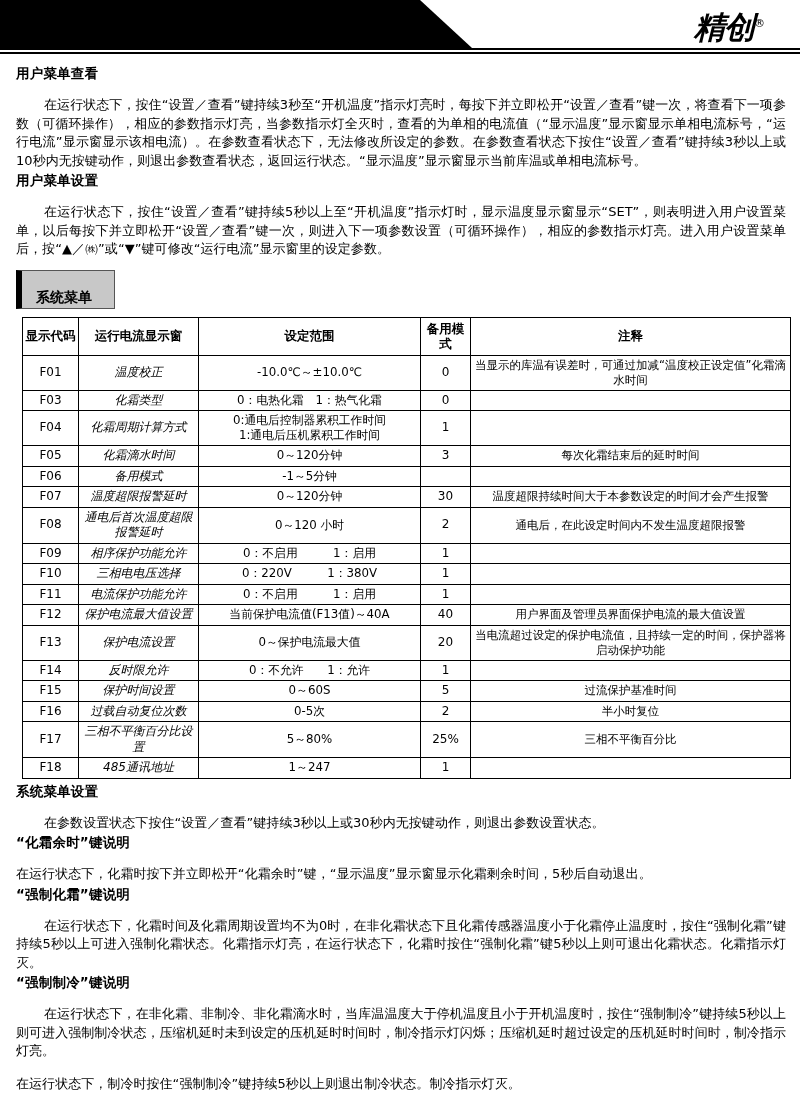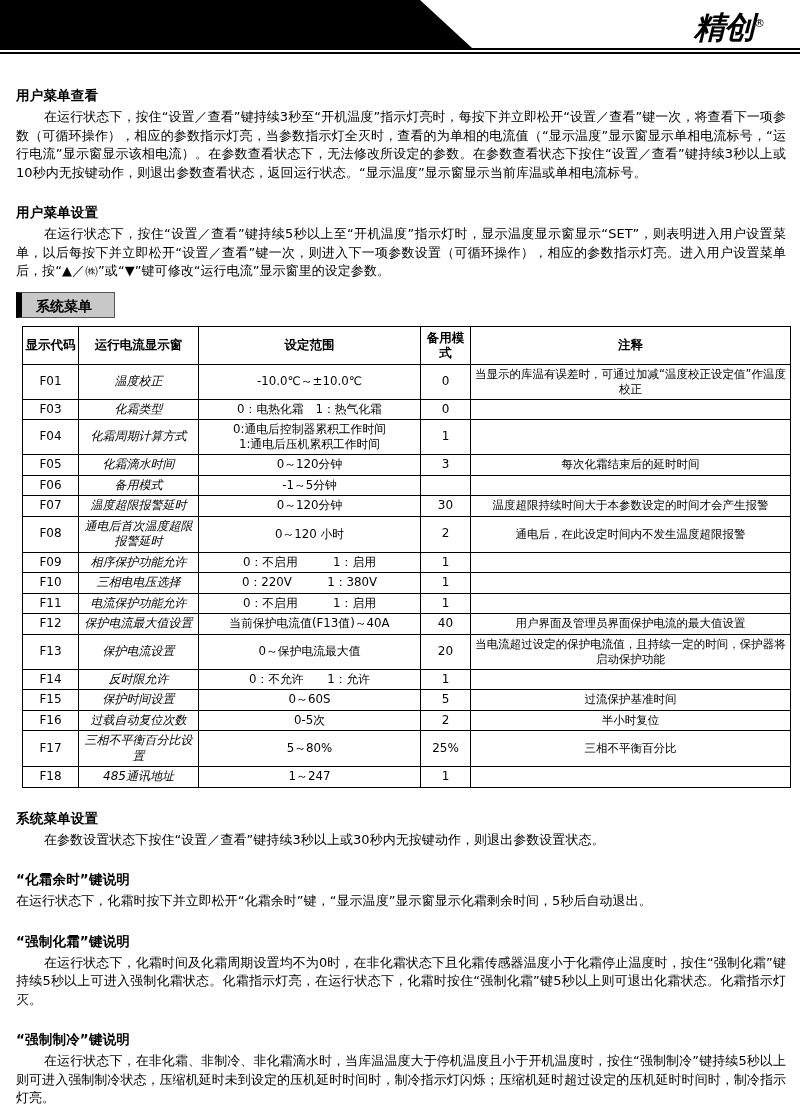--- a/index.html
+++ b/index.html
@@ -60,43 +60,43 @@
   }
 
   
   .page {
     padding: 8px 14px 0 16px;
   }
 
   h3.sub-title {
     font-size: 13.5px;
     font-weight: bold;
-    margin: 22px 0 2px 0;
+    margin: 0 0 2px 0;
     line-height: 17px;
     letter-spacing: 0.2px;
   }
   p.body-text {
     font-size: 13px;
     line-height: 18.5px;
-    margin: 4px 0 2px 0;
+    margin: 14px 0 2px 0;
     text-align: justify;
     letter-spacing: 0.05px;
   }
   p.indent { text-indent: 28px; }
 
   
   .section-badge {
     display: inline-block;
     margin: 9px 0 8px 0;
     background: #c8c8c8;
     border-left: 6px solid #000;
     border-top: 1px solid #555;
     border-bottom: 1px solid #555;
     border-right: 1px solid #555;
-    padding: 4px 22px 2px 14px;
+    padding: 17px 22px 2px 14px;
     font-size: 14px;
     font-weight: bold;
     line-height: 18px;
   }
 
   
   table.sysmenu {
     border-collapse: collapse;
     width: 768px;
     margin: 0 0 4px 6px;
@@ -190,21 +190,21 @@
         <th>备用模式</th>
         <th>注释</th>
       </tr>
     </thead>
     <tbody>
         <tr>
           <td class="code">F01</td>
           <td class="name">温度校正</td>
           <td class="range multi">-10.0℃～±10.0℃</td>
           <td class="preset">0</td>
-          <td class="note">当显示的库温有误差时，可通过加减“温度校正设定值”作温度校正</td>
+          <td class="note">当显示的库温有误差时，可通过加减“温度校正设定值”化霜滴水时间</td>
         </tr>
         <tr>
           <td class="code">F03</td>
           <td class="name">化霜类型</td>
           <td class="range multi">0：电热化霜　1：热气化霜</td>
           <td class="preset">0</td>
           <td class="note"></td>
         </tr>
         <tr>
           <td class="code">F04</td>

